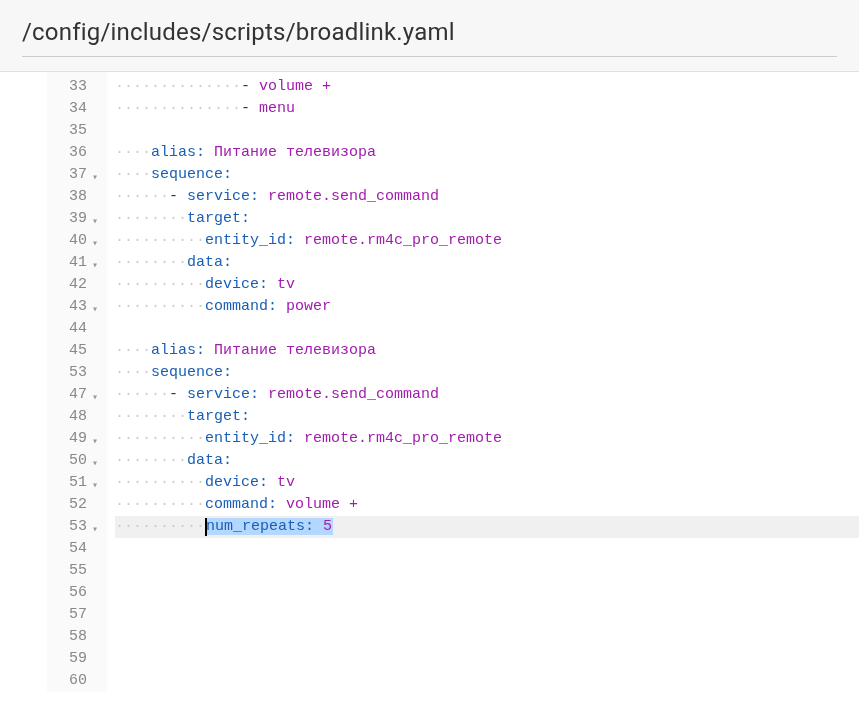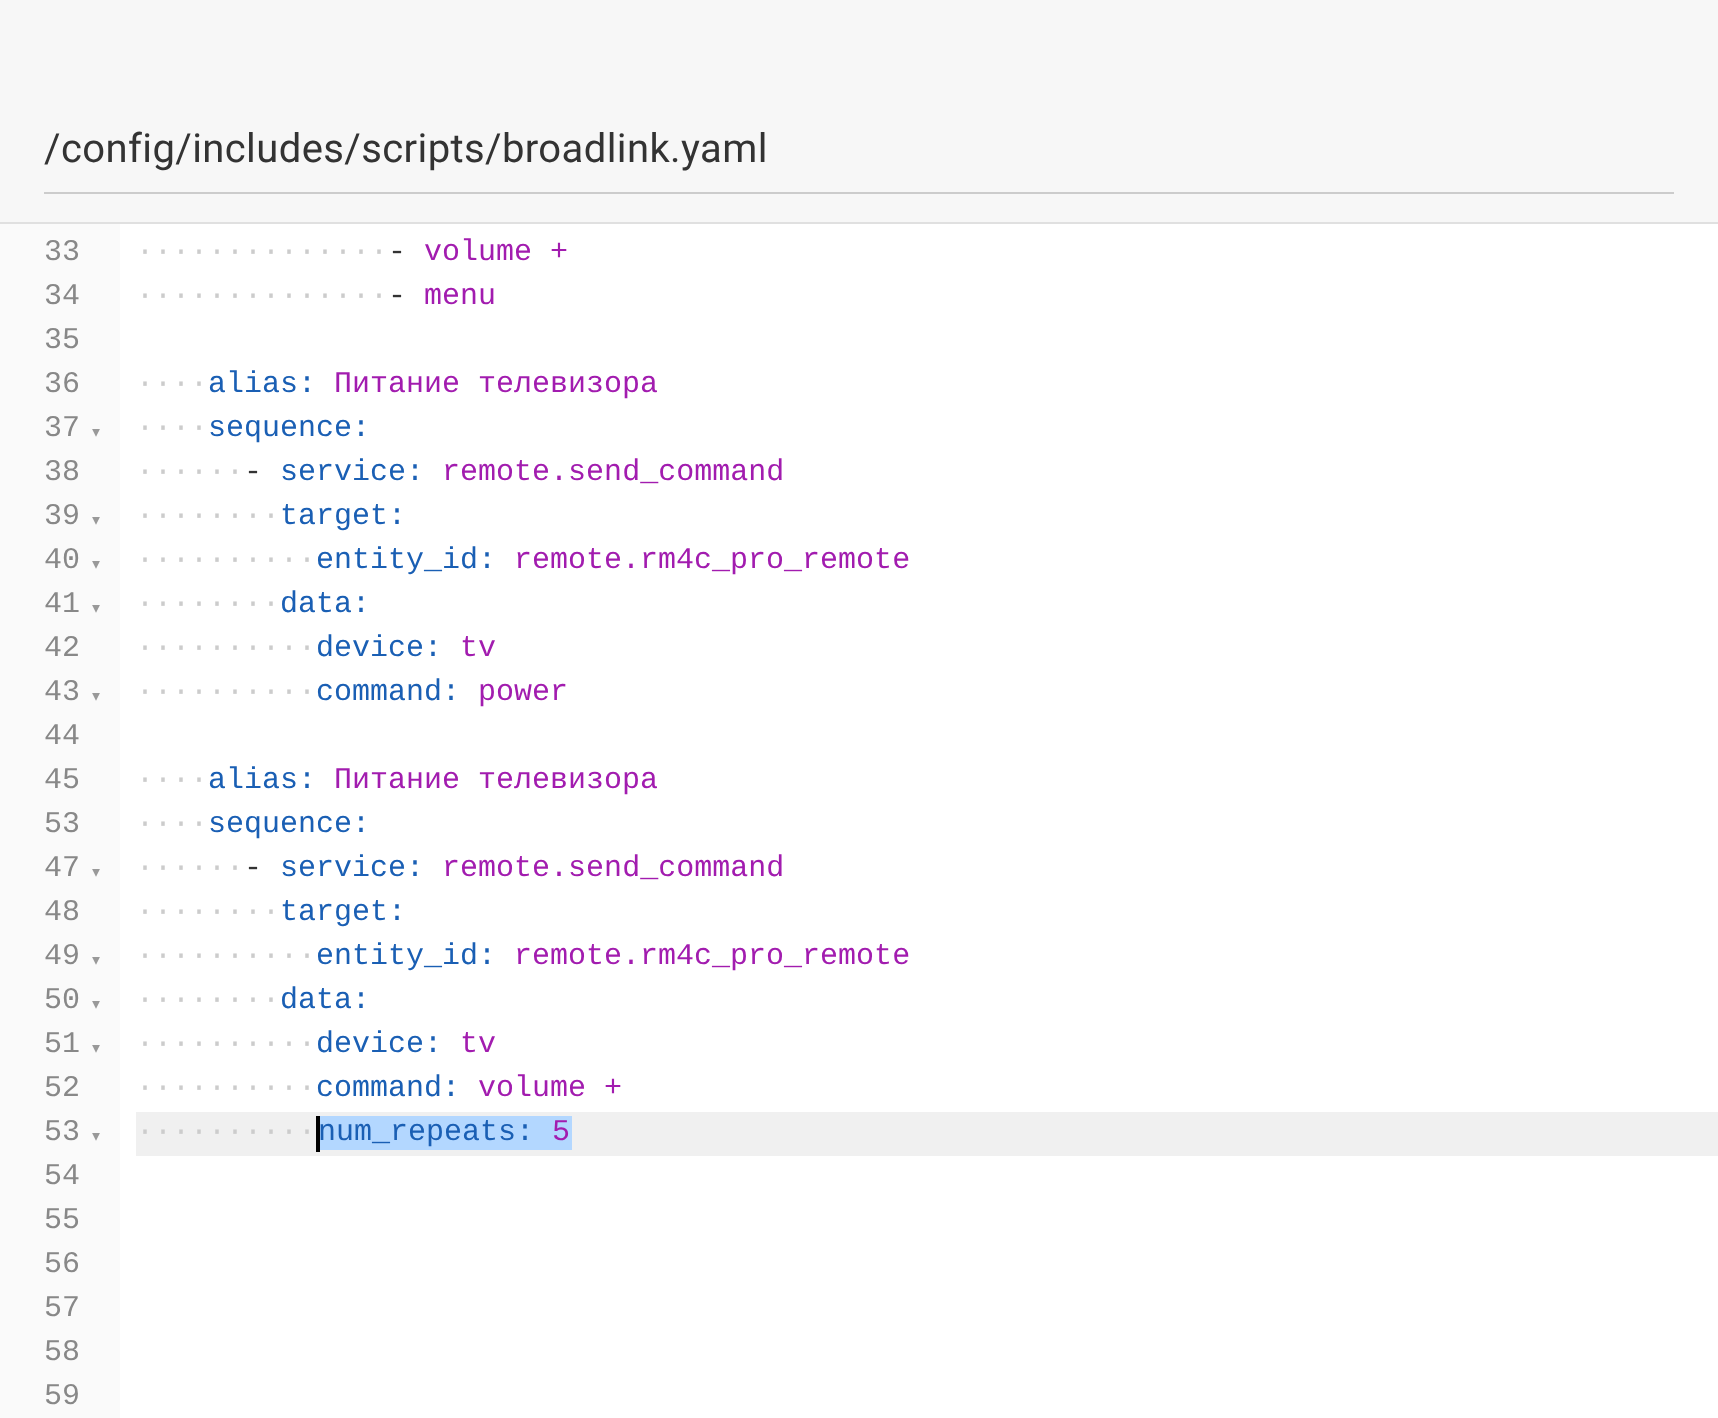--- a/index.html
+++ b/index.html
@@ -9,35 +9,35 @@
   width: 859px;
   height: 709px;
   overflow: hidden;
 }
 .header {
   background: #f7f7f7;
   padding: 18px 22px 14px;
   border-bottom: 1px solid #e0e0e0;
 }
 .file-path {
-  font-size: 20px;
+  font-size: 24px;
   color: #333;
   letter-spacing: 0.2px;
-  margin-top: 44px;
 }
 .divider {
   height: 1px;
   background: #ccc;
   margin-top: 10px;
 }
 .editor {
   display: flex;
   font-family: "Consolas", "Monaco", "Courier New", monospace;
   font-size: 15px;
   line-height: 22px;
+  margin-left: 47px;
 }
 .gutter {
   width: 60px;
   text-align: right;
   background: #fafafa;
   color: #888;
   padding: 4px 6px 0 0;
   user-select: none;
 }
 .gutter-line {

